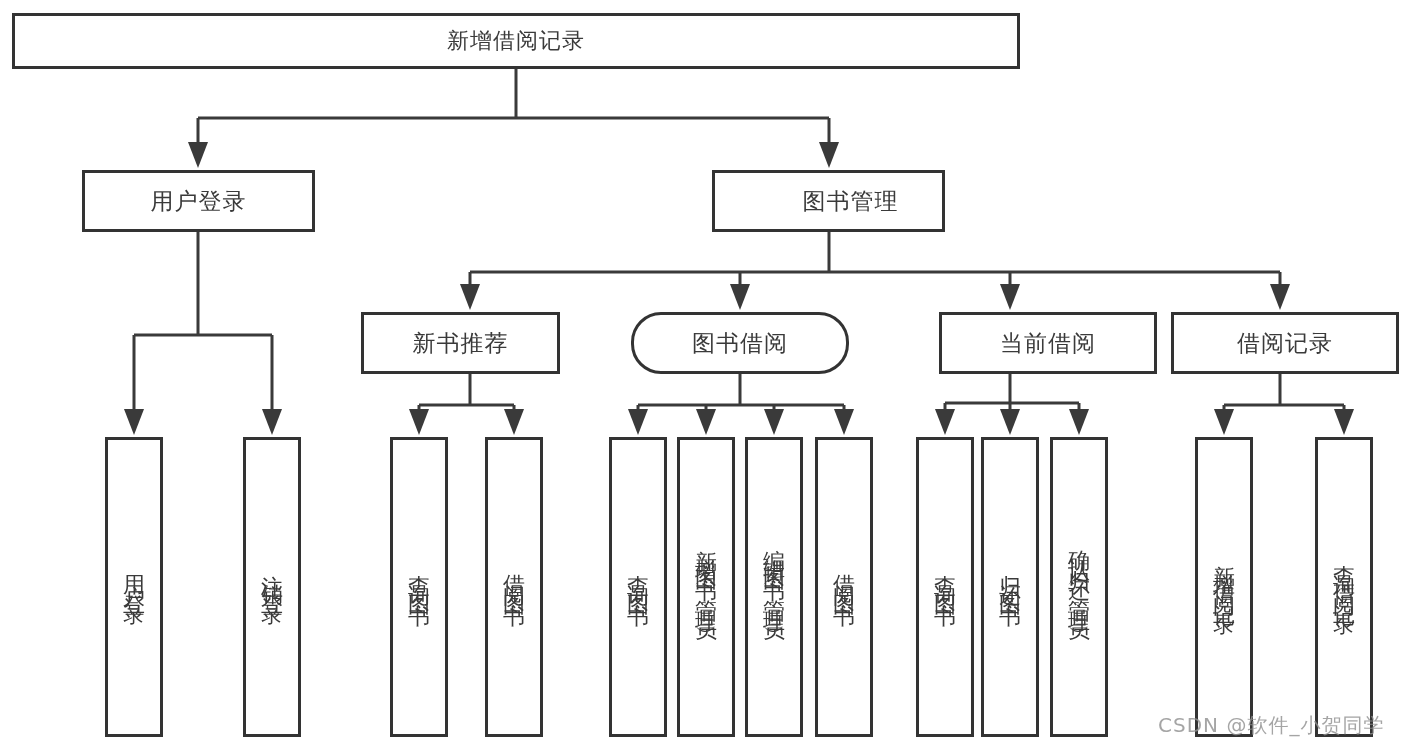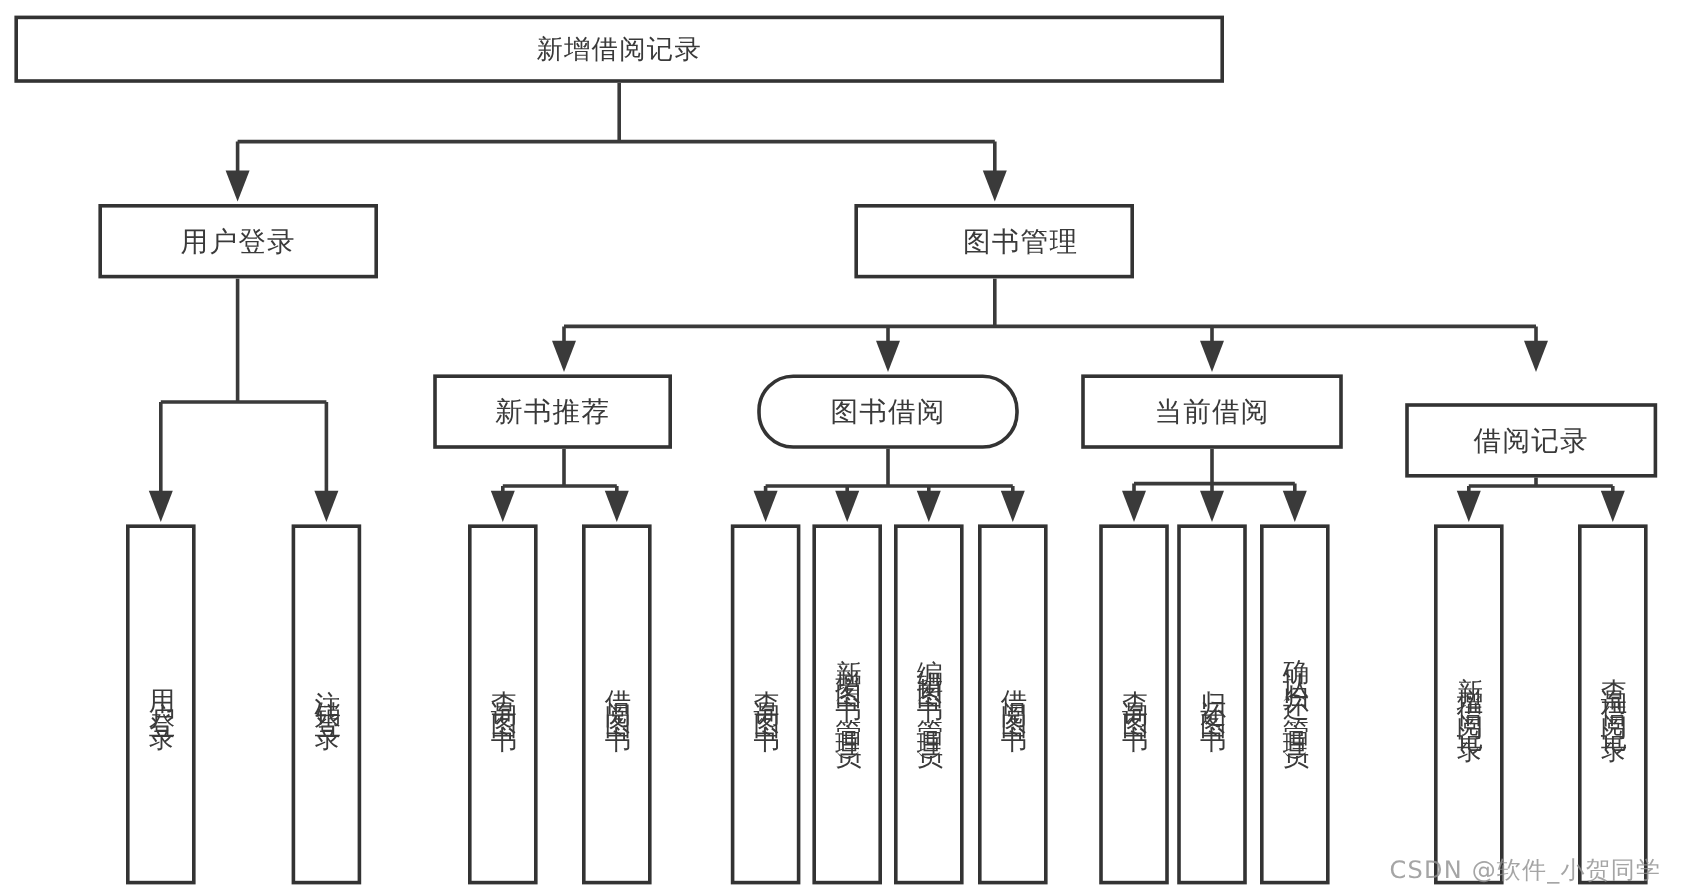--- a/index.html
+++ b/index.html
@@ -98,24 +98,24 @@
   <div class="box" style="left:712px; top:170px; width:233px; height:62px;padding-left:44px;">
     <span class="h-label">图书管理</span>
   </div>
 
   <div class="box" style="left:361px; top:312px; width:199px; height:62px;">
     <span class="h-label">新书推荐</span>
   </div>
   <div class="box" style="left:631px; top:312px; width:218px; height:62px;border-radius:30px;">
     <span class="h-label">图书借阅</span>
   </div>
-  <div class="box" style="left:901px; top:312px; width:218px; height:62px;">
+  <div class="box" style="left:939px; top:312px; width:218px; height:62px;">
     <span class="h-label">当前借阅</span>
   </div>
-  <div class="box" style="left:1171px; top:312px; width:210px; height:62px;margin-top:24px;">
+  <div class="box" style="left:1171px; top:312px; width:228px; height:62px;">
     <span class="h-label">借阅记录</span>
   </div>
 
   <div class="box leaf" style="left:105px; top:437px; width:58px; height:300px;">
     <span class="vtext">用户登录</span>
   </div>
   <div class="box leaf" style="left:243px; top:437px; width:58px; height:300px;">
     <span class="vtext">注销登录</span>
   </div>
 

